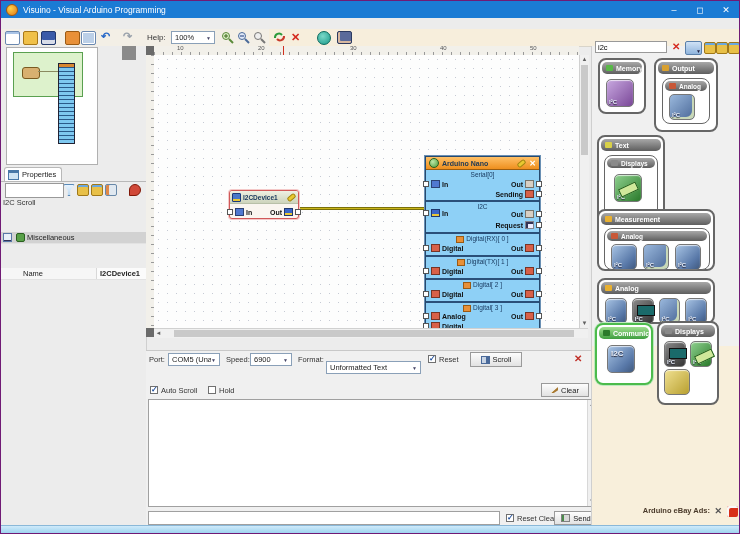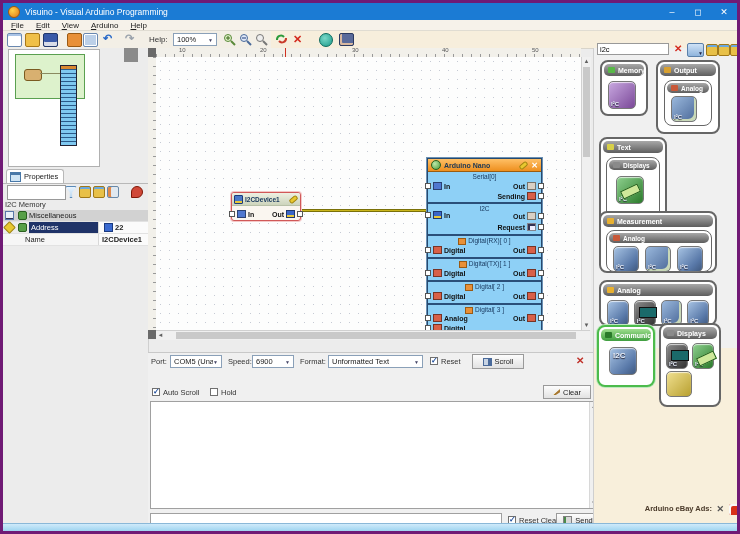--- a/index.html
+++ b/index.html
@@ -1,18 +1,18 @@
 <!DOCTYPE html>
 <html><head>
 <meta charset="utf-8">
 <style>
   html,body{margin:0;padding:0;background:#9aa0a6;}
   #app{position:relative;width:740px;height:534px;background:#ececec;
        font-family:"Liberation Sans",sans-serif;font-size:8px;color:#222;
-       border:3px solid #701a75;box-sizing:border-box;overflow:hidden;}
+       border:1px solid #701a75;box-sizing:border-box;overflow:hidden;}
   .abs{position:absolute;}
   
   .titlebar{left:0;top:0;width:100%;height:17px;background:#1b7bd4;color:#fff;
             display:flex;align-items:center;gap:5px;padding-left:5px;box-sizing:border-box;}
   .titlebar .appico{width:10px;height:10px;border-radius:50%;
             background:radial-gradient(circle at 35% 35%,#ffd24a,#e07818);border:1px solid #a85808;}
   .titlebar .ttl{font-size:8.5px;}
   .winbtns{position:absolute;right:0;top:0;height:17px;display:flex;}
   .winbtn{width:26px;height:17px;display:flex;align-items:center;justify-content:center;
           color:#fff;font-size:9px;}
@@ -58,21 +58,21 @@
   .propsbar{position:absolute;left:0;top:135px;width:145px;height:1px;background:#b8b8b8;}
   .filterrow{position:absolute;left:0;top:136px;width:145px;height:15px;}
   .filterinput{position:absolute;left:4px;top:1px;width:53px;height:11px;background:#fff;border:1px solid #999;}
   .smico{position:absolute;top:2px;width:10px;height:10px;border-radius:2px;}
   .ic-funnel{background:linear-gradient(#e8f4ff,#bcd8f0);border:1px solid #5a8ab8;clip-path:polygon(0 0,100% 0,60% 55%,60% 100%,40% 100%,40% 55%);}
   .ic-fold{background:#e8c048;border:1px solid #a07818;box-shadow:inset 0 2px #6aa8e0;}
   .ic-list{background:#e0e8f0;border:1px solid #6888a8;box-shadow:inset 3px 0 #e08848;}
   .ic-pin{background:#d04838;border:1px solid #801808;border-radius:50% 50% 50% 0;}
   .objtype{position:absolute;left:2px;top:152px;font-size:7.5px;color:#333;}
   .ptree{position:absolute;left:0;top:162px;width:145px;}
-  .prow{position:relative;height:11px;font-size:7.5px;display:flex;align-items:center;border-bottom:1px solid #e2e2e2;}
+  .prow{position:relative;height:11px;font-size:7.5px;display:flex;align-items:center;border-bottom:1px solid #e2e2e2;margin-top:24px;}
   .prow .lic{width:7px;height:7px;margin:0 2px;flex:0 0 auto;}
   .cat{background:#d2d2d2;}
   .minusbox{background:#e8f0f8;border:1px solid #5878a8;box-shadow:inset 0 -3px 0 -2px #335;}
   .plug{background:#58a048;border-radius:2px;border:1px solid #2a6020;}
   .wrenchic{background:#e8c830;border:1px solid #a08410;border-radius:1px;transform:rotate(45deg);}
   .redop{background:#d05848;border:1px solid #8a2418;}
   .bluedot{background:#3a6ad0;border:1px solid #1a3a80;width:6px;height:6px;margin-right:2px;}
   .plabel{flex:1;}
   .prow .val{width:50px;flex:0 0 auto;border-left:1px solid #d8d8d8;height:100%;
              display:flex;align-items:center;padding-left:3px;box-sizing:border-box;background:#fbfbfb;}
@@ -194,27 +194,20 @@
   <div class="abs titlebar">
     <span class="appico"></span>
     <span class="ttl">Visuino - Visual Arduino Programming</span>
     <span class="winbtns">
       <span class="winbtn">–</span>
       <span class="winbtn">◻</span>
       <span class="winbtn">✕</span>
     </span>
   </div>
 
-  <div class="abs menubar">
-    <span class="menuitem">File</span>
-    <span class="menuitem">Edit</span>
-    <span class="menuitem">View</span>
-    <span class="menuitem">Arduino</span>
-    <span class="menuitem">Help</span>
-  </div>
 
   <div class="abs toolbar">
     <span class="tb-beige"></span>
     <span class="tbicon tb-doc" style="left:4px"></span>
     <span class="tbicon tb-folder" style="left:22px"></span>
     <span class="tbicon tb-save" style="left:40px"></span>
     <span class="tbicon tb-fmt1" style="left:64px"></span>
     <span class="tbicon tb-fmt2" style="left:80px"></span>
     <span class="tbicon tb-undo" style="left:100px">↶</span>
     <span class="tbicon tb-redo" style="left:122px">↷</span>
@@ -272,38 +265,27 @@
 
     <div class="filterrow">
       <input class="filterinput" style="">
       <span class="smico ic-funnel" style="left:62px"></span>
       <span class="smico ic-fold" style="left:76px"></span>
       <span class="smico ic-fold" style="left:90px"></span>
       <span class="smico ic-list" style="left:104px"></span>
       <span class="smico ic-pin" style="left:128px"></span>
     </div>
 
-    <div class="objtype">I2C Memory</div>
+    <div class="objtype">I2C Scroll</div>
 
     <div class="ptree">
       <div class="prow cat">
         <span class="lic minusbox"></span>
         <span class="lic plug"></span>
         <span class="plabel">Miscellaneous</span>
-      </div>
-      <div class="prow selrow">
-        <span class="lic wrenchic"></span>
-        <span class="lic plug"></span>
-        <span class="plabel-cell">
-            <span style="padding-left:2px">Address</span>
-          </span>
-        <span class="val bold">
-            <span class="lic bluedot"></span>
-            <span>22</span>
-          </span>
       </div>
       <div class="prow" style="background:#f6f6f6">
         <span class="lic" style="visibility:hidden"></span>
           <span class="lic" style="visibility:hidden"></span>
         <span class="plabel">Name</span>
         <span class="val bold">I2CDevice1</span>
       </div>
     </div>
   </div>
 
@@ -469,21 +451,21 @@
     <div class="combo" style="left:22px;top:2px;width:52px;height:13px">
       <span style="overflow:hidden;white-space:nowrap;max-width:40px">COM5 (Unava</span>
         <span class="arr">▼</span>
     </div>
     <span class="lbl" style="left:80px;top:4px">Speed:</span>
     <div class="combo" style="left:104px;top:2px;width:42px;height:13px">
       <span>6900</span>
         <span class="arr">▼</span>
     </div>
     <span class="lbl" style="left:152px;top:4px">Format:</span>
-    <div class="combo" style="left:180px;top:2px;width:95px;height:13px">
+    <div class="combo" style="left:180px;top:10px;width:95px;height:13px">
       <span>Unformatted Text</span>
         <span class="arr">▼</span>
     </div>
     <span class="chk on" style="left:282px;top:4px"></span>
     <span class="lbl" style="left:293px;top:4px">Reset</span>
     <div class="btn" style="left:324px;top:1px;width:52px;height:15px">
       <span class="bic plugic"></span>
       <span>Scroll</span>
     </div>
     <span class="toolsx" style="left:428px;top:2px">✕</span>

